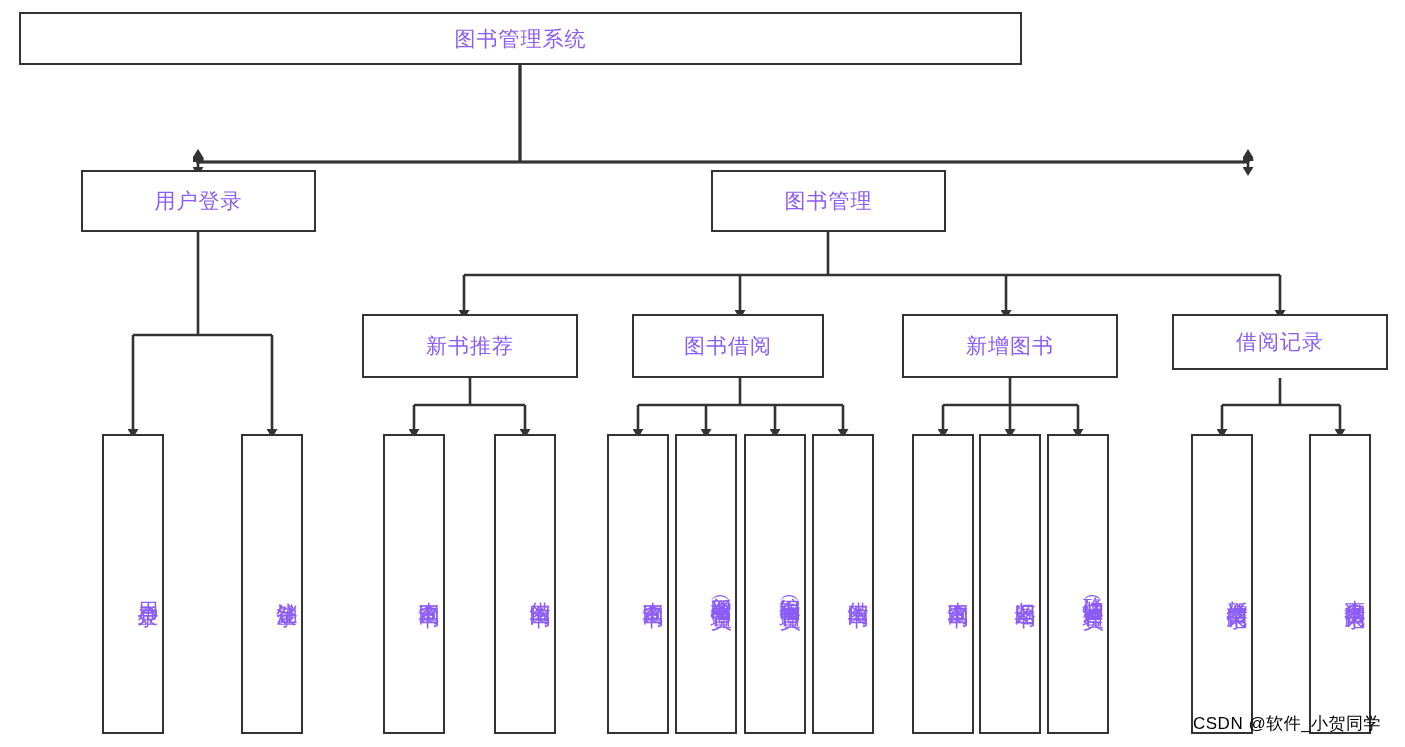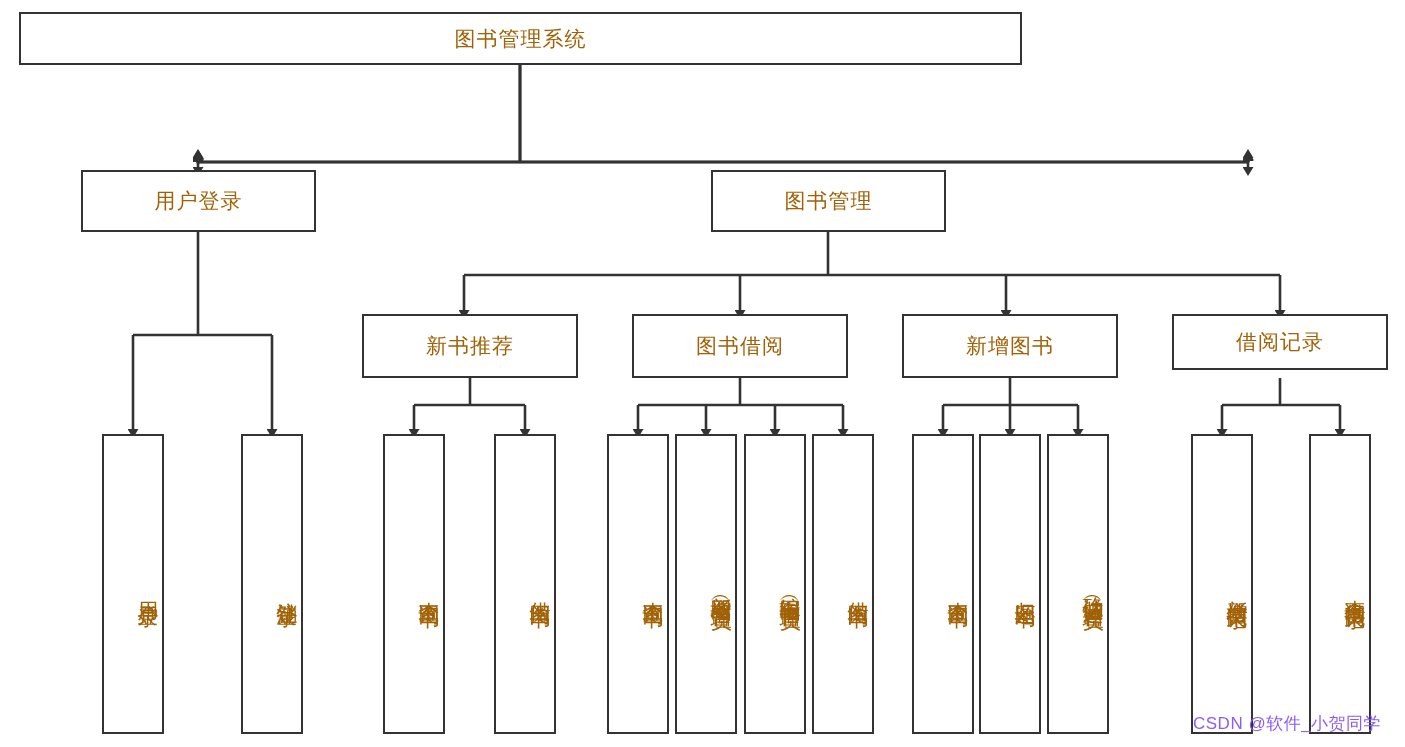--- a/index.html
+++ b/index.html
@@ -26,21 +26,21 @@
     pointer-events: none;
   }
   .node {
     position: absolute;
     box-sizing: border-box;
     background: #ffffff;
     border: 2px solid #333333;
     display: flex;
     align-items: center;
     justify-content: center;
-    color: #a16207;
+    color: #8b5cf6;
     z-index: 2;
   }
   .node.h {
     font-size: 21px;
     letter-spacing: 1px;
     line-height: 1.2;
   }
   .node.v {
     writing-mode: vertical-rl;
     text-orientation: upright;
@@ -51,21 +51,21 @@
     padding-top: 10px;
   }
   .node.v .vlabel {
     writing-mode: vertical-rl;
     text-orientation: upright;
     display: block;
   }
   .watermark {
     position: absolute;
     font-size: 17px;
-    color: #8b5cf6;
+    color: #000000;
     white-space: nowrap;
     z-index: 3;
     letter-spacing: 0.5px;
   }
 </style>
 </head>
 <body>
 
 <div id="canvas">
 
@@ -226,21 +226,21 @@
   <div class="node h" style="left:81px; top:170px; width:235px; height:62px;">
     <span>用户登录</span>
   </div>
   <div class="node h" style="left:711px; top:170px; width:235px; height:62px;">
     <span>图书管理</span>
   </div>
 
   <div class="node h" style="left:362px; top:314px; width:216px; height:64px;">
     <span>新书推荐</span>
   </div>
-  <div class="node h" style="left:632px; top:314px; width:216px; height:64px;">
+  <div class="node h" style="left:632px; top:314px; width:192px; height:64px;">
     <span>图书借阅</span>
   </div>
   <div class="node h" style="left:902px; top:314px; width:216px; height:64px;">
     <span>新增图书</span>
   </div>
   <div class="node h" style="left:1172px; top:314px; width:216px; height:56px;">
     <span>借阅记录</span>
   </div>
 
   <div class="node v" style="left:102px; top:434px; width:62px; height:300px;">

